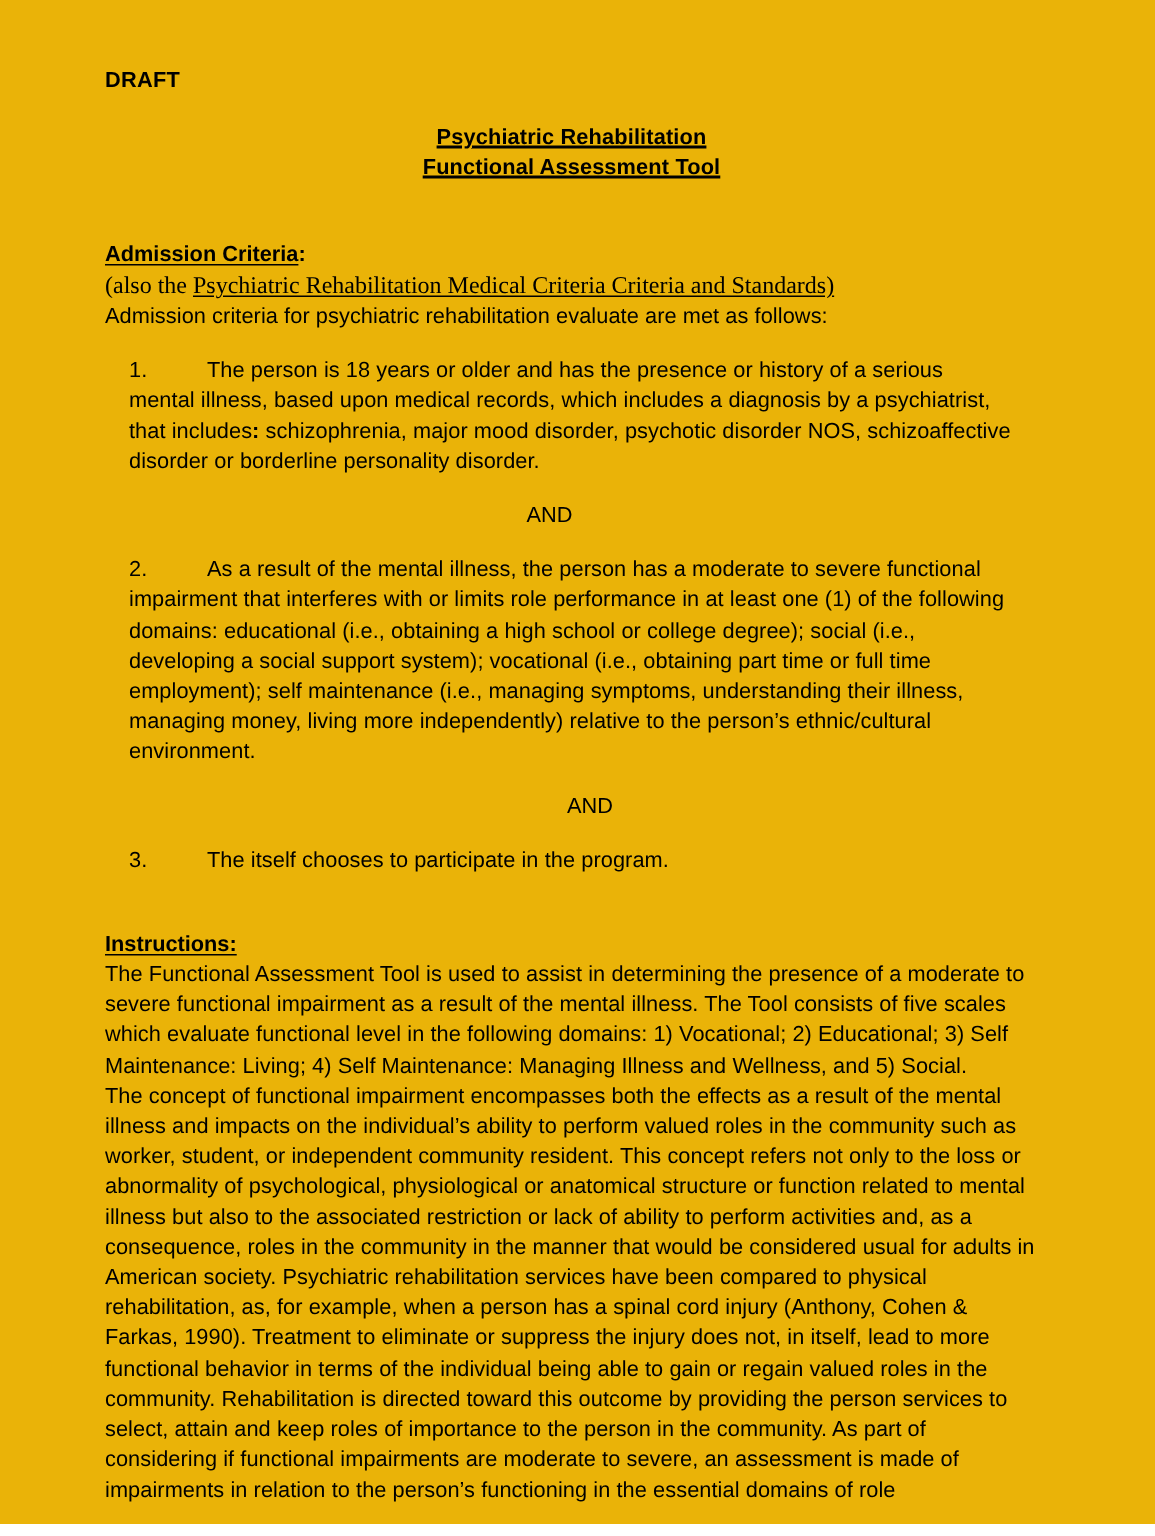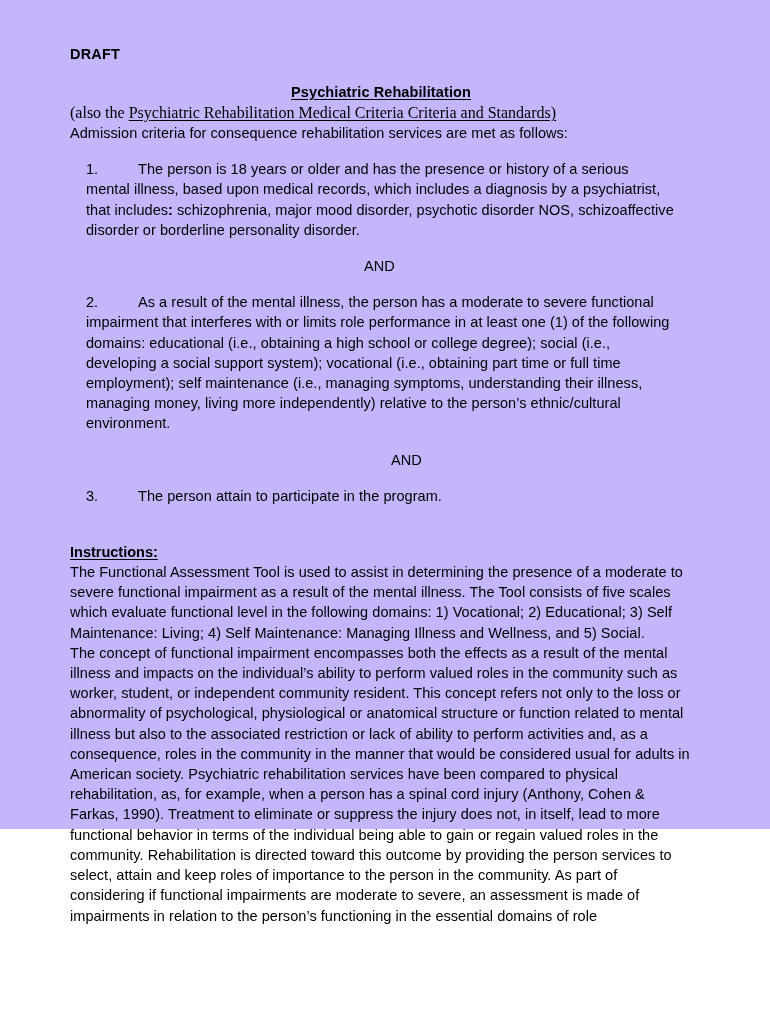--- a/index.html
+++ b/index.html
@@ -11,40 +11,41 @@
   body {
     width: 770px;
     height: 1024px;
     font-family: "Liberation Sans", sans-serif;
     color: #000000;
     -webkit-font-smoothing: antialiased;
   }
   .page {
     position: relative;
     width: 770px;
-    height: 829px;
-    background: #c4b5fd;
+    height: 1016px;
+    background: #eab308;
     box-sizing: border-box;
     padding: 44px 78px 0 70px;
   }
   .draft {
     font-size: 14.5px;
     font-weight: bold;
     line-height: 20px;
     letter-spacing: 0.2px;
   }
   .title-block {
     text-align: center;
     margin-top: 18px;
   }
   .title-line {
     font-size: 14.5px;
     font-weight: bold;
     line-height: 20px;
     letter-spacing: 0.1px;
+    text-decoration: underline;
   }
   .title-line .u {
     text-decoration: underline;
     text-underline-offset: 2px;
   }
   .heading {
     font-size: 14.5px;
     font-weight: bold;
     line-height: 20px;
     margin-top: 38px;
@@ -88,51 +89,53 @@
     margin: 16px;
     letter-spacing: 0.05px;
   }
   .num {
     display: inline-block;
     width: 52px;
   }
   .and-row {
     font-size: 14.5px;
     line-height: 20.2px;
-    margin: 16px;
+    margin: 3px;
   }
   .and-1 { padding-left: 278px; }
   .and-2 { padding-left: 305px; }
   .bold-colon { font-weight: bold; }
 </style>
 </head>
 <body>
 
 <div class="page">
 
   <div class="draft">DRAFT</div>
 
   <div class="title-block">
     <div class="title-line"><span class="u">Psychiatric Rehabilitation</span></div>
+    <div class="title-line"><span class="u">Functional Assessment Tool</span></div>
   </div>
 
+  <div class="heading"><span class="u">Admission Criteria</span><span>:</span></div>
 
   <div class="serif-line"><span>(also the </span><span class="u">Psychiatric Rehabilitation Medical Criteria Criteria and Standards)</span></div>
 
-  <p class="body gap-lg">Admission criteria for consequence rehabilitation services are met as follows:</p>
+  <p class="body gap-lg">Admission criteria for psychiatric rehabilitation evaluate are met as follows:</p>
 
   <p class="num-item gap-para"><span class="num">1.</span><span>The person is 18 years or older and has the presence or history of a serious mental illness, based upon medical records, which includes a diagnosis by a psychiatrist, that includes</span><span class="bold-colon">:</span><span> schizophrenia, major mood disorder, psychotic disorder NOS, schizoaffective disorder or borderline personality disorder.</span></p>
 
   <p class="and-row and-1 gap-para">AND</p>
 
   <p class="num-item gap-para"><span class="num">2.</span><span>As a result of the mental illness, the person has a moderate to severe functional impairment that interferes with or limits role performance in at least one (1) of the following domains:  educational (i.e., obtaining a high school or college degree); social (i.e., developing a social support system); vocational (i.e., obtaining part time or full time employment); self maintenance (i.e., managing symptoms, understanding their illness, managing money, living more independently) relative to the person’s ethnic/cultural environment.</span></p>
 
   <p class="and-row and-2 gap-para">AND</p>
 
-  <p class="num-item gap-para"><span class="num">3.</span><span>The person attain to participate in the program.</span></p>
+  <p class="num-item gap-para"><span class="num">3.</span><span>The itself chooses to participate in the program.</span></p>
 
   <div class="heading-instructions"><span class="u">Instructions:</span></div>
 
   <p class="body gap-para">The Functional Assessment Tool is used to assist in determining the presence of a moderate to severe functional impairment as a result of the mental illness.  The Tool consists of five scales which evaluate functional level in the following domains: 1) Vocational; 2) Educational; 3) Self Maintenance: Living; 4) Self Maintenance: Managing Illness and Wellness, and 5) Social.</p>
 
   <p class="body gap-para">The concept of functional impairment encompasses both the effects as a result of the mental illness and impacts on the individual’s ability to perform valued roles in the community such as worker, student, or independent community resident.  This concept refers not only to the loss or abnormality of psychological, physiological or anatomical structure or function related to mental illness but also to the associated restriction or lack of ability to perform activities and, as a consequence, roles in the community in the manner that would be considered usual for adults in American society.  Psychiatric rehabilitation services have been compared to physical rehabilitation, as, for example, when a person has a spinal cord injury (Anthony, Cohen &amp; Farkas, 1990).  Treatment to eliminate or suppress the injury does not, in itself, lead to more functional behavior in terms of the individual being able to gain or regain valued roles in the community.  Rehabilitation is directed toward this outcome by providing the person services to select, attain and keep roles of importance to the person in the community.  As part of considering if functional impairments are moderate to severe, an assessment is made of impairments in relation to the person’s functioning in the essential domains of role</p>
 
 </div>
 
 </body></html>

